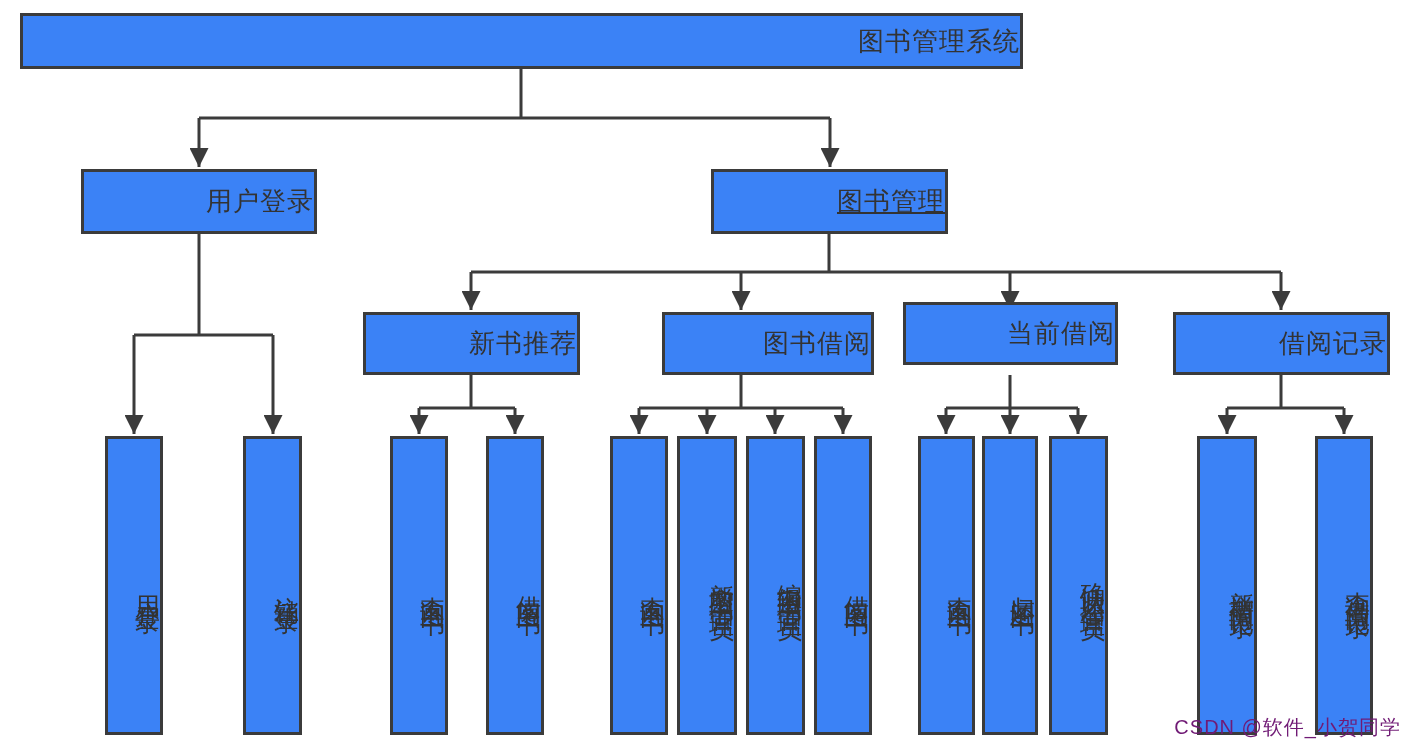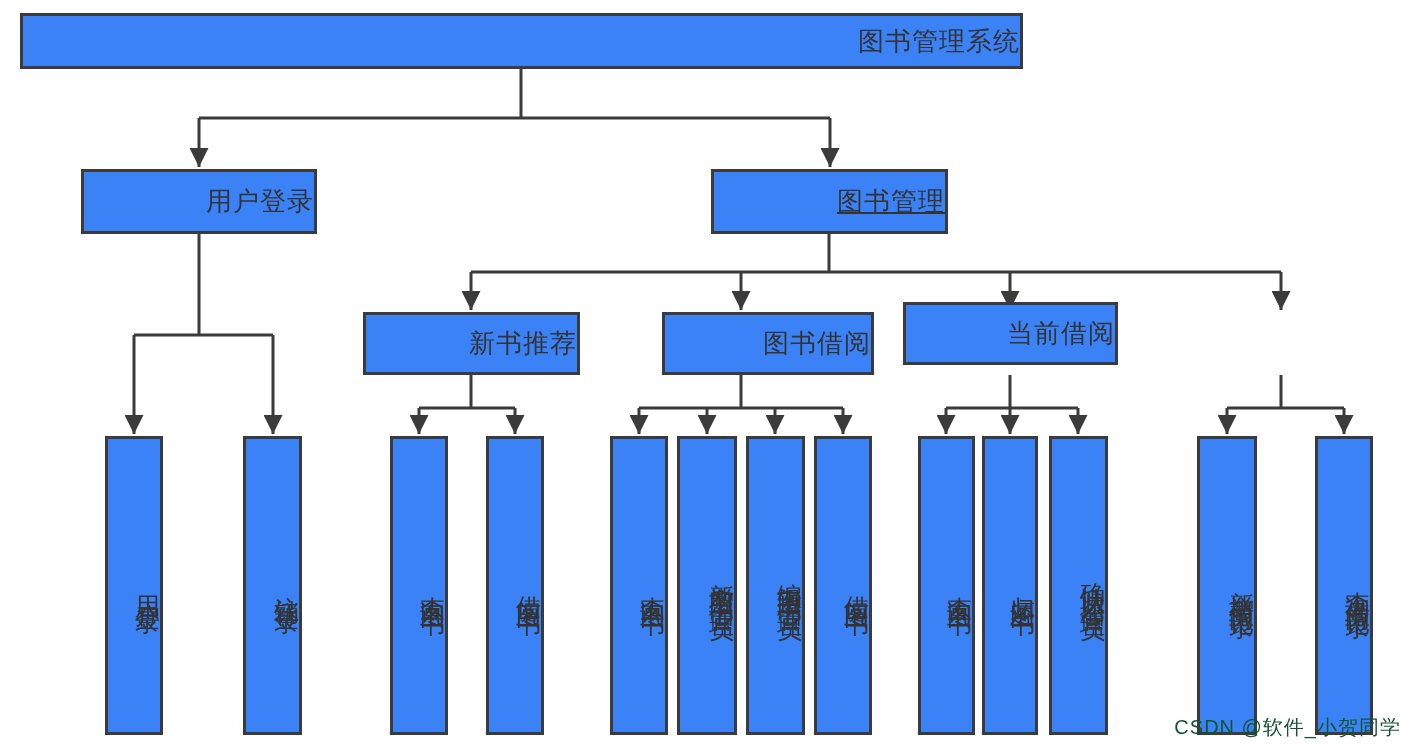--- a/index.html
+++ b/index.html
@@ -45,21 +45,21 @@
     text-orientation: mixed;
     letter-spacing: 5px;
     line-height: 1;
   }
   .watermark {
     position: absolute;
     right: 4px;
     bottom: 6px;
     font-size: 20px;
     letter-spacing: 1px;
-    color: #14532d;
+    color: #701a75;
     z-index: 3;
     white-space: nowrap;
   }
 </style>
 </head>
 <body>
 
 <div class="canvas">
 
   <svg class="connectors" width="1405" height="747" viewBox="0 0 1405 747">
@@ -121,20 +121,23 @@
 
   <div class="node" style="left:363px; top:312px; width:217px; height:63px;font-family:Liberation Serif, serif;">
     <span>新书推荐</span>
   </div>
   <div class="node" style="left:635px; top:312px; width:212px; height:63px;margin-left:27px;">
     <span>图书借阅</span>
   </div>
   <div class="node" style="left:903px; top:302px; width:215px; height:63px;">
     <span>当前借阅</span>
   </div>
+  <div class="node" style="left:1173px; top:312px; width:217px; height:63px;">
+    <span>借阅记录</span>
+  </div>
 
   <div class="leaf" style="left:105px; top:436px; width:58px; height:299px;">
     <span class="vtext">用户登录</span>
   </div>
   <div class="leaf" style="left:243px; top:436px; width:59px; height:299px;">
     <span class="vtext">注销登录</span>
   </div>
 
   <div class="leaf" style="left:390px; top:436px; width:58px; height:299px;">
     <span class="vtext">查询图书</span>

